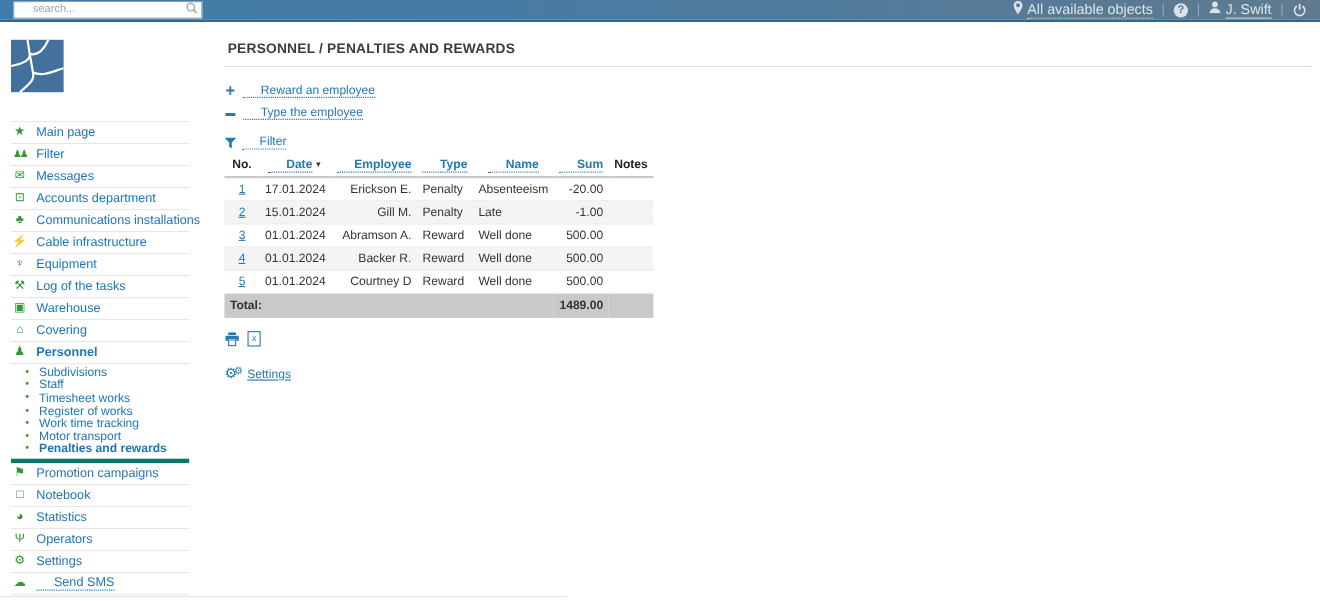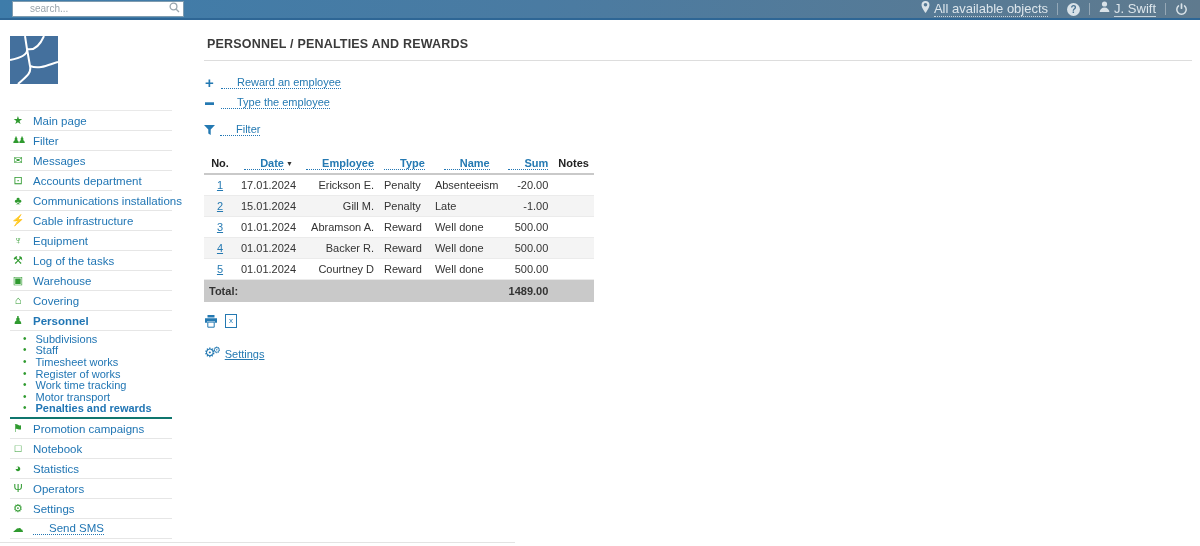--- a/index.html
+++ b/index.html
@@ -43,41 +43,41 @@
   ul.nav-list{list-style:none;margin:0;padding:0;font-size:11.5px;border-top:1px solid #e9e9e9;}
   li.nav-item{
     display:flex;align-items:center;gap:7px;height:19px;
     border-bottom:1px solid #e6e6e6;color:#2176b4;cursor:pointer;
   }
   .nico{width:16px;flex:0 0 16px;text-align:center;color:#2f9a2f;font-size:11px;line-height:11px;}
   .ico-sm{font-size:9px;letter-spacing:-2px;}
   .ico-bars{font-size:7px;letter-spacing:-1px;}
   .nlbl{white-space:nowrap;}
   .bold{font-weight:bold;}
-  ul.sub-list{list-style:none;margin:0;padding:2px 0 3px 13px;border-bottom:2px solid #0f766e;}
+  ul.sub-list{list-style:none;margin:0;padding:2px 0 3px 13px;border-bottom:4px solid #0f766e;}
   ul.sub-list li{
     display:flex;align-items:center;gap:9px;height:11.6px;
     font-size:11px;color:#2176b4;cursor:pointer;
   }
   ul.sub-list li::before{content:"\2022";color:#2f9a2f;font-size:10px;line-height:10px;}
   .dotted-b{border-bottom:1px dotted #2176b4;padding-left:16px;}
   .footer-line{position:absolute;left:0;bottom:3px;width:515px;height:1px;background:#e3e3e3;}
   
   .main{position:absolute;left:204px;top:34px;width:988px;}
   .crumb{font-size:12.5px;font-weight:bold;color:#3b3b3b;letter-spacing:.2px;margin:3px;}
   .crumb-hr{border:none;border-top:1px solid #ddd;margin:9px 0 0 0;}
   .actions{margin-top:15px;}
   .action-row{display:flex;align-items:center;gap:6px;margin-bottom:7px;font-size:11px;}
   .plus-glyph{color:#2479b2;font-weight:bold;font-size:15px;width:11px;text-align:center;line-height:11px;}
   .minus-glyph{color:#2479b2;font-size:9px;width:11px;text-align:center;line-height:11px;}
   a.blue-link{color:#2479b2;text-decoration:none;cursor:pointer;}
   .list-heading{font-size:12.5px;font-weight:bold;color:#222;margin:16px 0 0 0;}
   .filter-row{display:flex;align-items:center;gap:5px;margin-top:14px;font-size:11px;}
   
-  table.prt{border-collapse:collapse;font-size:11px;margin-top:17px;color:#333;}
+  table.prt{border-collapse:collapse;font-size:11px;margin-top:4px;color:#333;}
   table.prt th,table.prt td{padding:4px 5px;white-space:nowrap;}
   table.prt thead th{font-weight:bold;color:#222;border-bottom:2px solid #c9c9c9;text-align:center;}
   table.prt thead a{color:#2479b2;text-decoration:none;font-weight:bold;}
   table.prt tbody tr{border-bottom:1px solid #ebebeb;}
   table.prt tbody tr.alt{background:#f4f4f4;}
   col.c-no{width:32px;}col.c-date{width:56px;}col.c-emp{width:50px;}
   col.c-type{width:38px;}col.c-name{width:56px;}col.c-sum{width:36px;}col.c-notes{width:30px;}
   td.t-no{text-align:center;}
   td.t-no a{color:#2479b2;text-decoration:underline;}
   td.t-date{text-align:center;}

